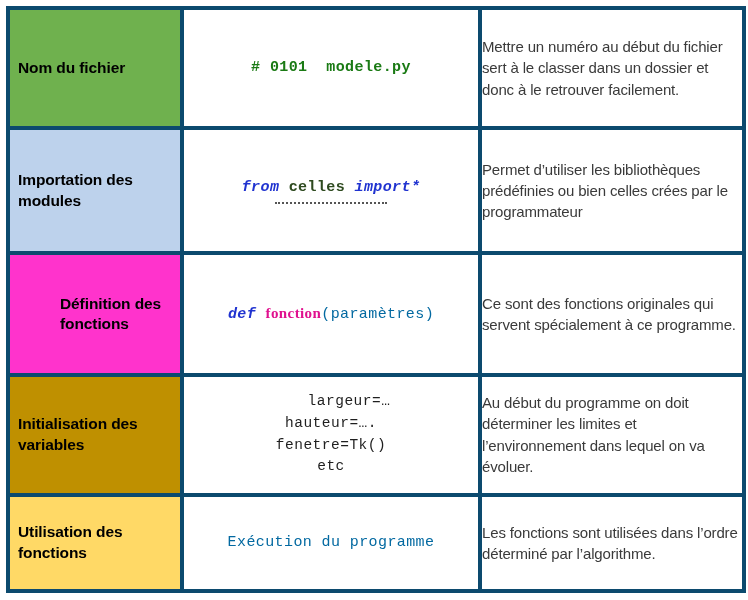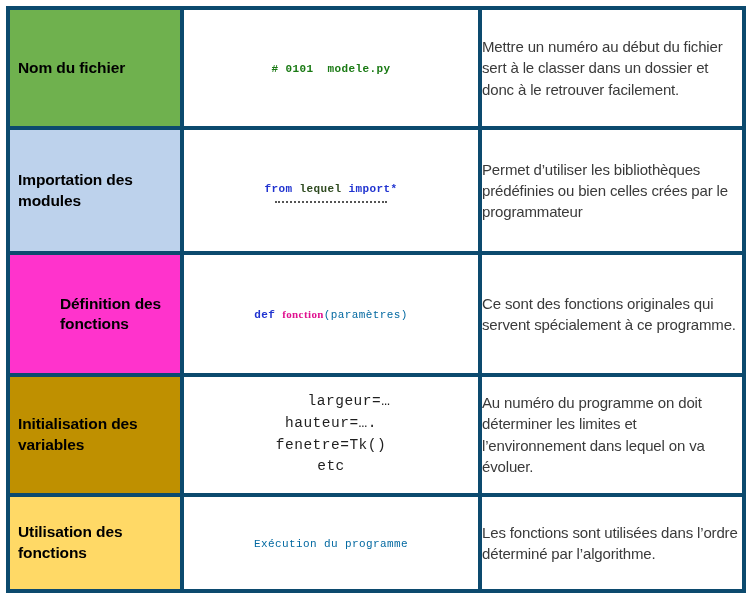--- a/index.html
+++ b/index.html
@@ -55,30 +55,30 @@
     white-space: pre-line;
   }
 
   
   .code-cell {
     background: #ffffff;
     text-align: center;
   }
   .code-line {
     font-family: "Liberation Mono", monospace;
-    font-size: 11px;
+    font-size: 15px;
     font-weight: bold;
     color: #1f1f1f;
     line-height: 1.45;
     letter-spacing: 0.4px;
     white-space: pre;
   }
   .code-line.plainweight { font-weight: normal; }
   .tok-green   { color: #1a7a14; }
-  .tok-blue    { color: #2033d0; }
+  .tok-blue    { color: #2033d0; font-style: italic; }
   .tok-magenta { color: #e0118f; font-family: Liberation Serif, serif; }
   .tok-dark    { color: #2e4a1f; }
   .tok-black   { color: #0369a1; font-weight: normal; }
 
   .dotted-underline {
     display: block;
     width: 112px;
     margin: 3px auto 0 auto;
     border-bottom: 2px dotted #555555;
     height: 0;
@@ -133,21 +133,21 @@
         <td class="desc-cell">
           <span class="desc-text">Mettre un numéro au début du fichier sert à le classer dans un dossier et donc à le retrouver facilement.</span>
         </td>
       </tr>
 
       <tr style="height:121px;">
         <td class="stage-cell" style="background:#BDD2EC;">
           <span class="stage-label">Importation des modules</span>
         </td>
         <td class="code-cell">
-          <span class="code-line"><span class="tok-blue">from </span><span class="tok-dark">lequel </span><span class="tok-blue">import*</span></span>
+          <span class="code-line"><span class="tok-blue">from </span><span class="tok-dark">celles </span><span class="tok-blue">import*</span></span>
           <span class="dotted-underline"></span>
         </td>
         <td class="desc-cell">
           <span class="desc-text">Permet d’utiliser les bibliothèques prédéfinies ou bien celles crées par le programmateur</span>
         </td>
       </tr>
 
       <tr style="height:117px;">
         <td class="stage-cell" style="background:#FF33CC;padding-left:42px;">
           <span class="stage-label">Définition des fonctions</span>
@@ -164,21 +164,21 @@
         <td class="stage-cell" style="background:#BF9000;margin-left:20px;">
           <span class="stage-label">Initialisation des variables</span>
         </td>
         <td class="code-cell">
           <span class="multiline-code">largeur=…
 hauteur=….
 fenetre=Tk()
 etc</span>
         </td>
         <td class="desc-cell">
-          <span class="desc-text">Au numéro du programme on doit déterminer les limites et l’environnement dans lequel on va évoluer.</span>
+          <span class="desc-text">Au début du programme on doit déterminer les limites et l’environnement dans lequel on va évoluer.</span>
         </td>
       </tr>
 
       <tr style="height:93px;">
         <td class="stage-cell" style="background:#FFD966;">
           <span class="stage-label">Utilisation des fonctions</span>
         </td>
         <td class="code-cell">
           <span class="code-line plainweight"><span class="tok-black">Exécution du programme</span></span>
         </td>

